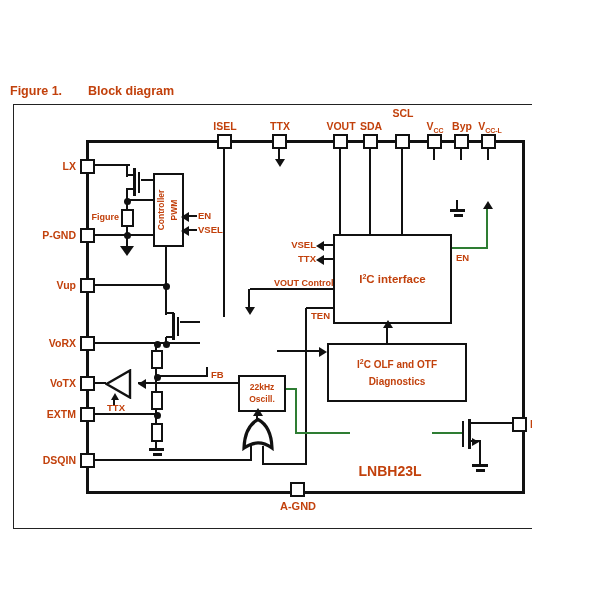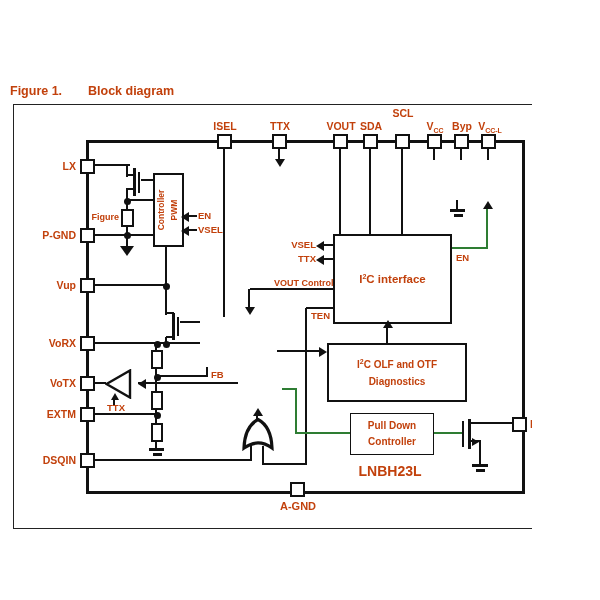--- a/index.html
+++ b/index.html
@@ -77,34 +77,34 @@
       <div>PWM</div>
     </div>
   </div>
 
 
   <div class="box" style="left:333px;top:221px;width:115px;height:86px;font-size:11.5px;border-width:2.5px">
     <span><span>I</span><span class="sup">2</span><span>C interface</span></span>
   </div>
 
 
+  <div class="box" style="left:238px;top:362px;width:44px;height:33px;font-size:8.5px;line-height:1.3">
+    <div>
+      <div>22kHz</div>
+      <div>Oscill.</div>
+    </div>
+  </div>
 
   <div class="box" style="left:327px;top:330px;width:136px;height:55px;font-size:10px;line-height:1.7">
     <div>
       <div><span>I</span><span class="sup">2</span><span>C OLF and OTF</span></div>
       <div>Diagnostics</div>
     </div>
   </div>
 
-  <div class="box" style="left:350px;top:400px;width:82px;height:40px;font-size:10px;line-height:1.6;border-width:1.5px">
-    <div>
-      <div>Pull Down</div>
-      <div>Controller</div>
-    </div>
-  </div>
 
   <div class="res" style="left:121px;top:196px;width:9px;height:14px"></div>
   <div class="res" style="left:151px;top:337px;width:8px;height:15px"></div>
   <div class="res" style="left:151px;top:378px;width:8px;height:15px"></div>
   <div class="res" style="left:151px;top:410px;width:8px;height:15px"></div>
 
   <svg style="left:105px;top:356px" width="27" height="30" viewBox="0 0 27 30">
     <polygon points="25,1.5 25,28.5 1.5,15" fill="#fff" stroke="#111" stroke-width="2.4"></polygon>
   </svg>
 

